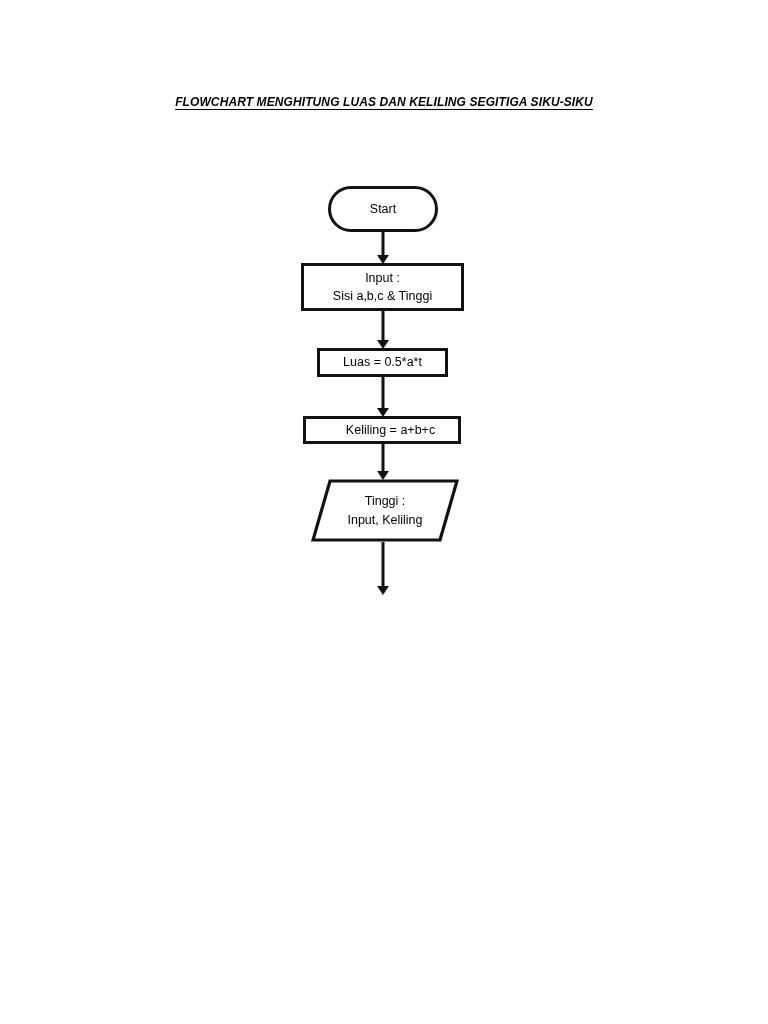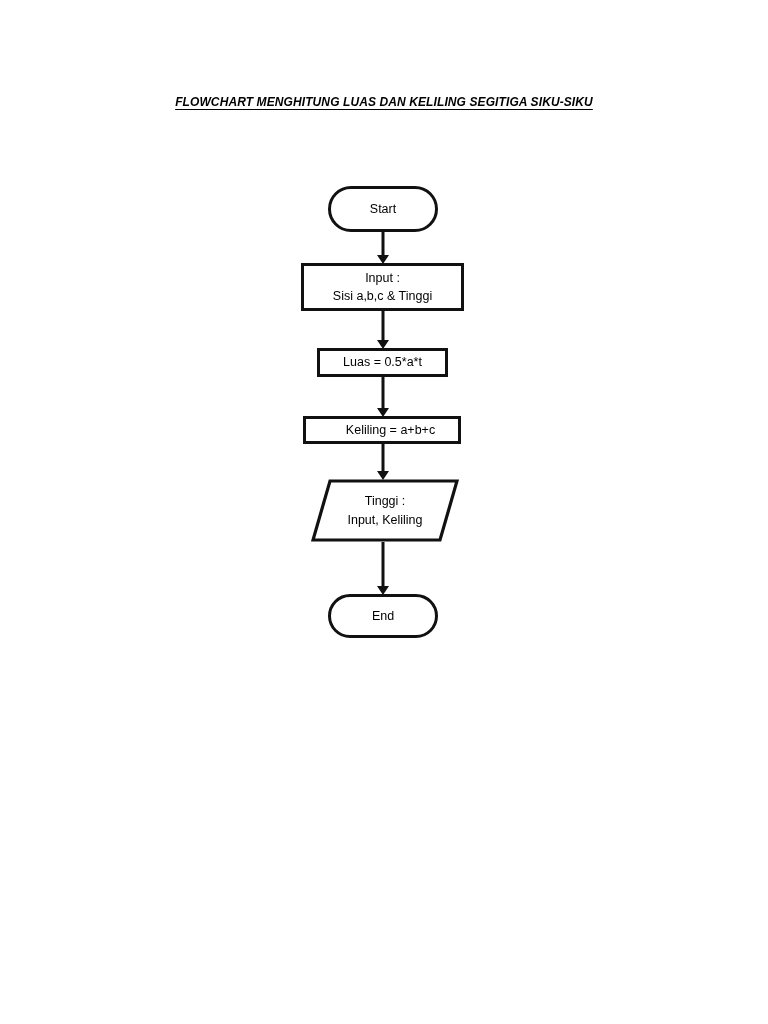--- a/index.html
+++ b/index.html
@@ -162,17 +162,14 @@
     </svg>
     <span class="para-label line-1">Tinggi :</span>
     <span class="para-label line-2">Input, Keliling</span>
   </div>
 
   <div class="connector" style="left:375px; top:542px; width:16px; height:53px;">
     <span class="shaft" style="height:44px;"></span>
     <span class="head"></span>
   </div>
 
-  <div class="node terminal" style="left:328px; top:594px; width:110px; height:44px;">
-    <span class="line-1">End</span>
-  </div>
 
 </div>
 
 </body></html>

